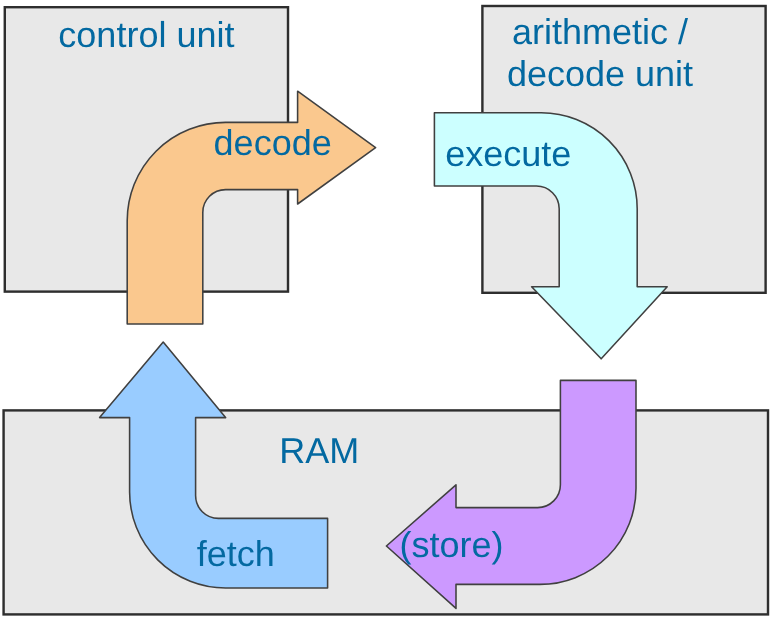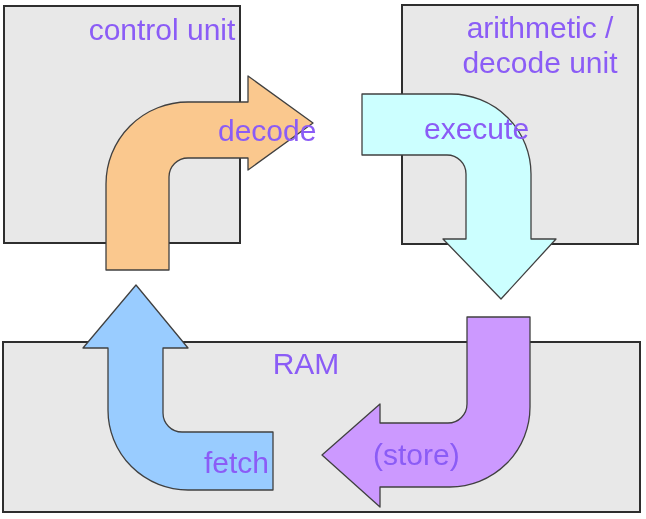--- a/index.html
+++ b/index.html
@@ -27,33 +27,32 @@
     width: 646px; height: 519px;
     z-index: 2;
   }
   .arrow {
     stroke: #404040;
     stroke-width: 1.3;
     stroke-linejoin: round;
   }
   .label {
     position: absolute;
-    color: #8b5cf6;
+    color: #0369a1;
     font-size: 30px;
     line-height: 1.15;
     white-space: nowrap;
     z-index: 3;
-    padding-left: 40px;
   }
   .box-label { text-align: center; }
   #lbl-control { left: 3px;   top: 13px;  width: 238px; }
   #lbl-alu     { left: 401px; top: 11px;  width: 198px; }
-  #lbl-ram     { left: 2px;   top: 347px; width: 528px; }
-  #lbl-decode  { left: 178px; top: 114px; }
-  #lbl-execute { left: 384px; top: 112px; text-align: center; }
+  #lbl-ram     { left: 2px;   top: 360px; width: 528px; }
+  #lbl-decode  { left: 178px; top: 103px; }
+  #lbl-execute { left: 371px; top: 112px; text-align: center; }
   #lbl-store   { left: 333px; top: 438px; }
   #lbl-fetch   { left: 164px; top: 446px; }
 </style>
 </head>
 <body>
 
 <div id="stage">
 
   <div class="box" id="box-control"></div>
   <div class="box" id="box-alu"></div>

